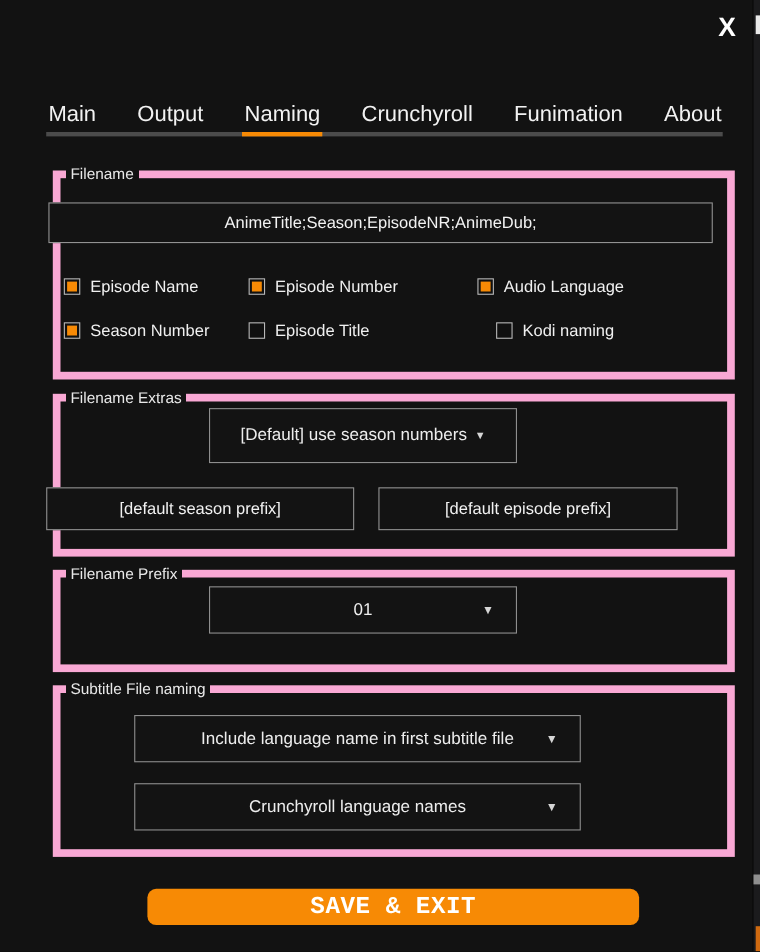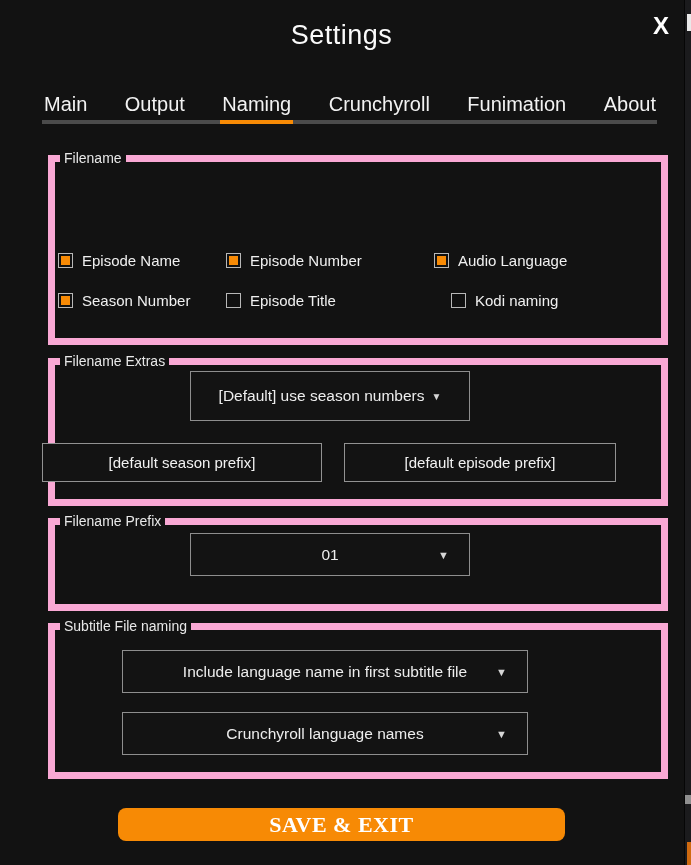--- a/index.html
+++ b/index.html
@@ -61,53 +61,53 @@
     position:absolute;border:1px solid #8e8e8e;background:#131313;
     display:flex;align-items:center;justify-content:center;
     font-size:15.5px;color:#ededed;cursor:pointer;white-space:nowrap;
   }
   .dd .chev-inline{font-size:10px;color:#d6d6d6;margin-left:7px;}
   .dd .chev-right{
     position:absolute;right:20px;top:50%;transform:translateY(-50%);
     font-size:11px;color:#d6d6d6;
   }
   .save-btn{
-    position:absolute;left:118px;top:808px;width:447px;height:33px;
+    position:absolute;left:134px;top:808px;width:447px;height:33px;
     background:var(--accent,#f78a05);border:none;border-radius:8px;
     color:#ffffff;font-weight:700;font-size:22px;letter-spacing:0.5px;
-    font-family:Liberation Serif, serif;cursor:pointer;
+    font-family:Liberation Mono, monospace;cursor:pointer;
   }
   .bg-strip{left:684px;top:0;width:7px;height:865px;background:#1b1b1d;border-left:1px solid #060606;}
   .strip-frag-white{left:687px;top:14px;width:4px;height:17px;background:#e9e9e9;}
   .strip-frag-gray{left:685px;top:795px;width:6px;height:9px;background:#8f8f8f;}
   .strip-frag-orange{left:687px;top:842px;width:4px;height:23px;background:#cf6a10;}
 </style>
 </head>
 <body>
 
 <div class="window">
 
-  <div class="abs page-title">Settings</div>
   <button class="abs close-btn">X</button>
 
   <div class="abs tab-bar">
     <div class="tab">Main</div>
     <div class="tab">Output</div>
     <div class="tab active">Naming</div>
     <div class="tab">Crunchyroll</div>
     <div class="tab">Funimation</div>
     <div class="tab">About</div>
   </div>
   <div class="abs tab-underline">
     <div class="tab-underline-active" style="left: 178px; width: 73px;"></div>
   </div>
 
   <fieldset class="group" style="left:36px;top:138px;width:620px;height:195px;">
     <legend>Filename</legend>
   </fieldset>
+  <input class="text-input" style="left: 44px; top: 184px; width: 604px; height: 37px;" value="AnimeTitle;Season;EpisodeNR;AnimeDub;">
 
   <div class="cb-item checked" style="left:58px;top:251px;">
     <span class="cb-box">
         <span class="cb-fill"></span>
       </span>
     <span class="cb-label">Episode Name</span>
   </div>
   <div class="cb-item checked" style="left:226px;top:251px;">
     <span class="cb-box">
         <span class="cb-fill"></span>

